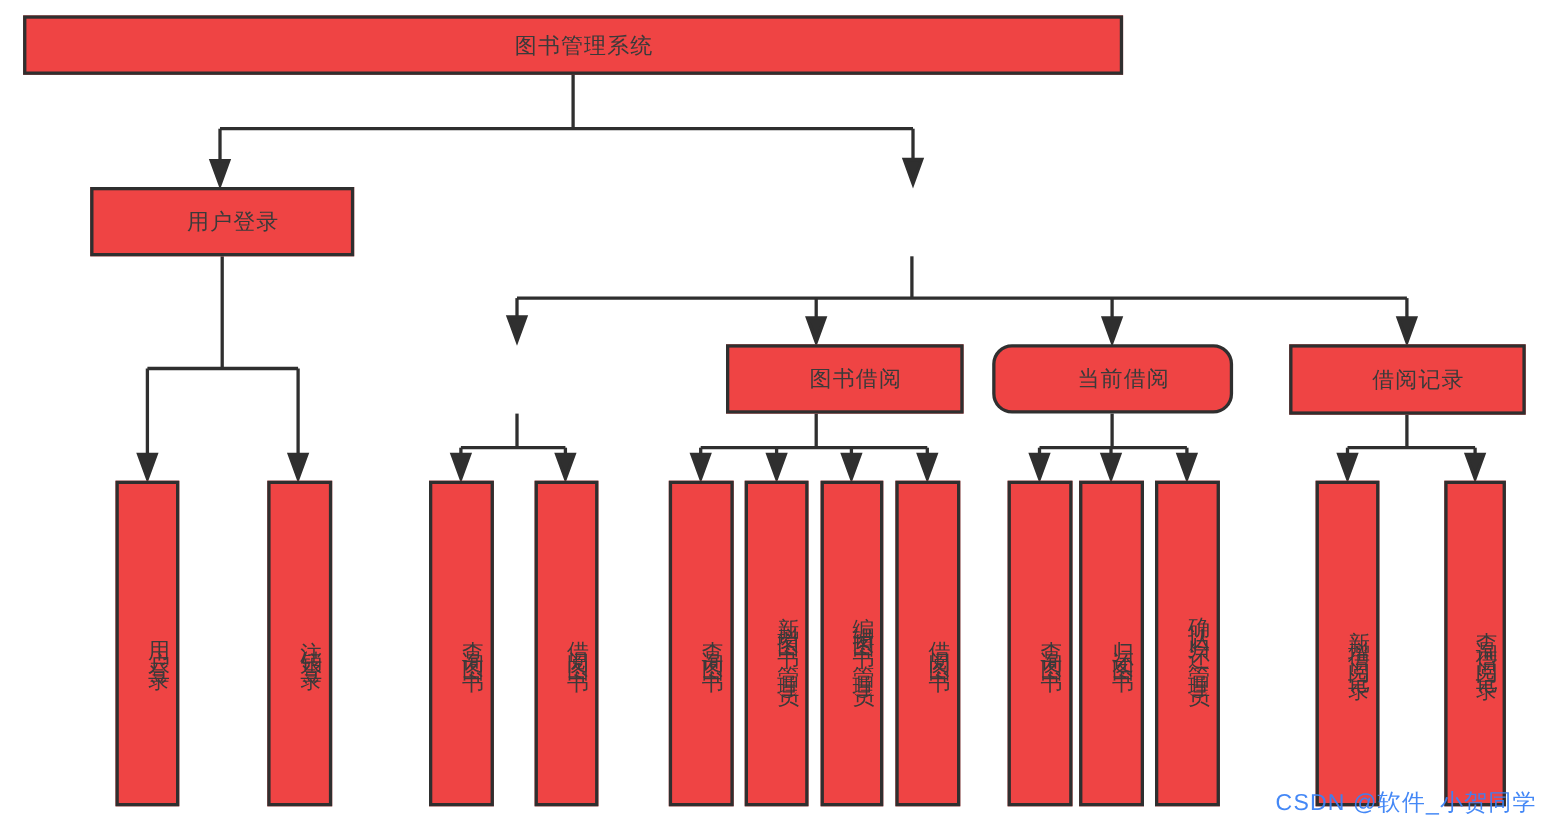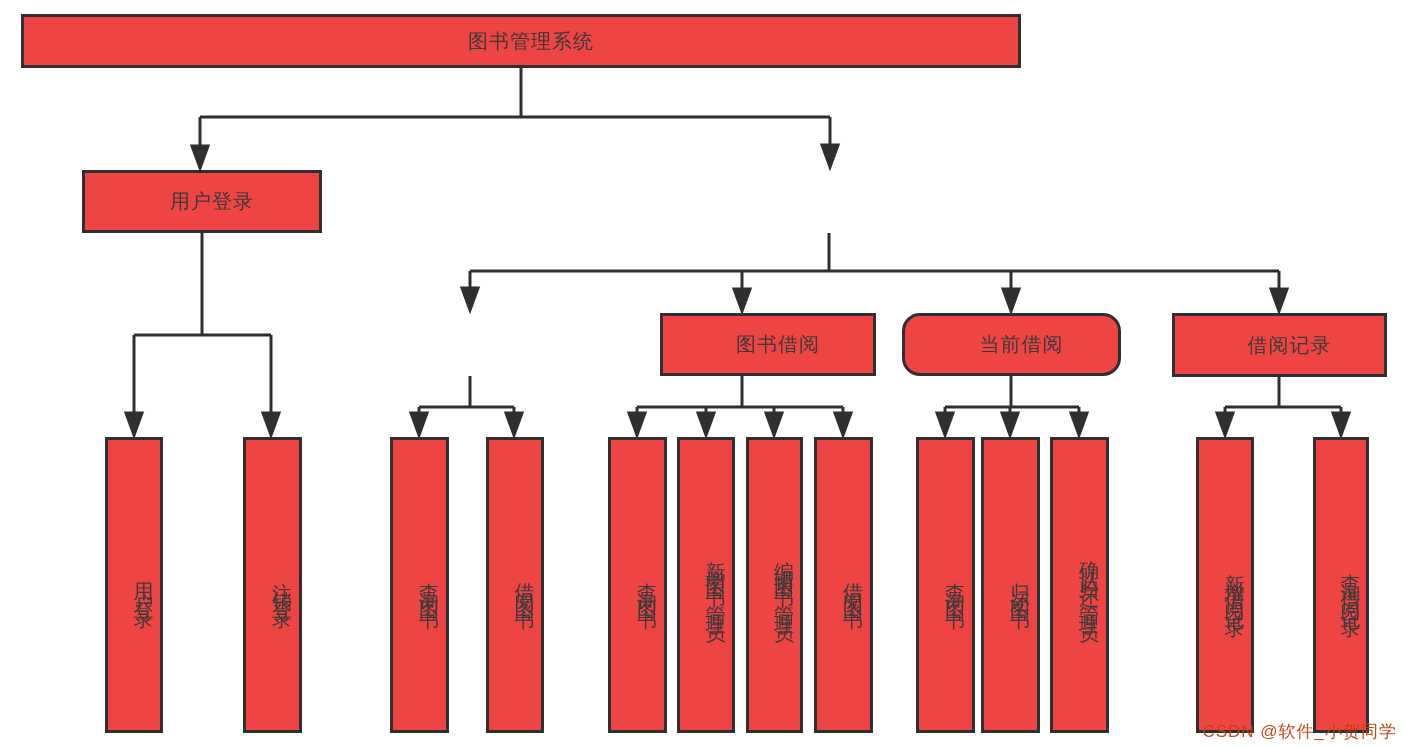--- a/index.html
+++ b/index.html
@@ -41,22 +41,22 @@
     text-orientation: mixed;
     letter-spacing: 9px;
     font-size: 20px;
     line-height: 1.3;
     white-space: nowrap;
   }
   .watermark {
     position: absolute;
     right: 8px;
     bottom: 4px;
-    font-size: 17px;
-    color: #c2410c;
+    font-size: 21px;
+    color: #3b82f6;
     letter-spacing: 1px;
     z-index: 3;
     opacity: 0.95;
   }
 </style>
 </head>
 <body>
 
 <div class="canvas">
 

